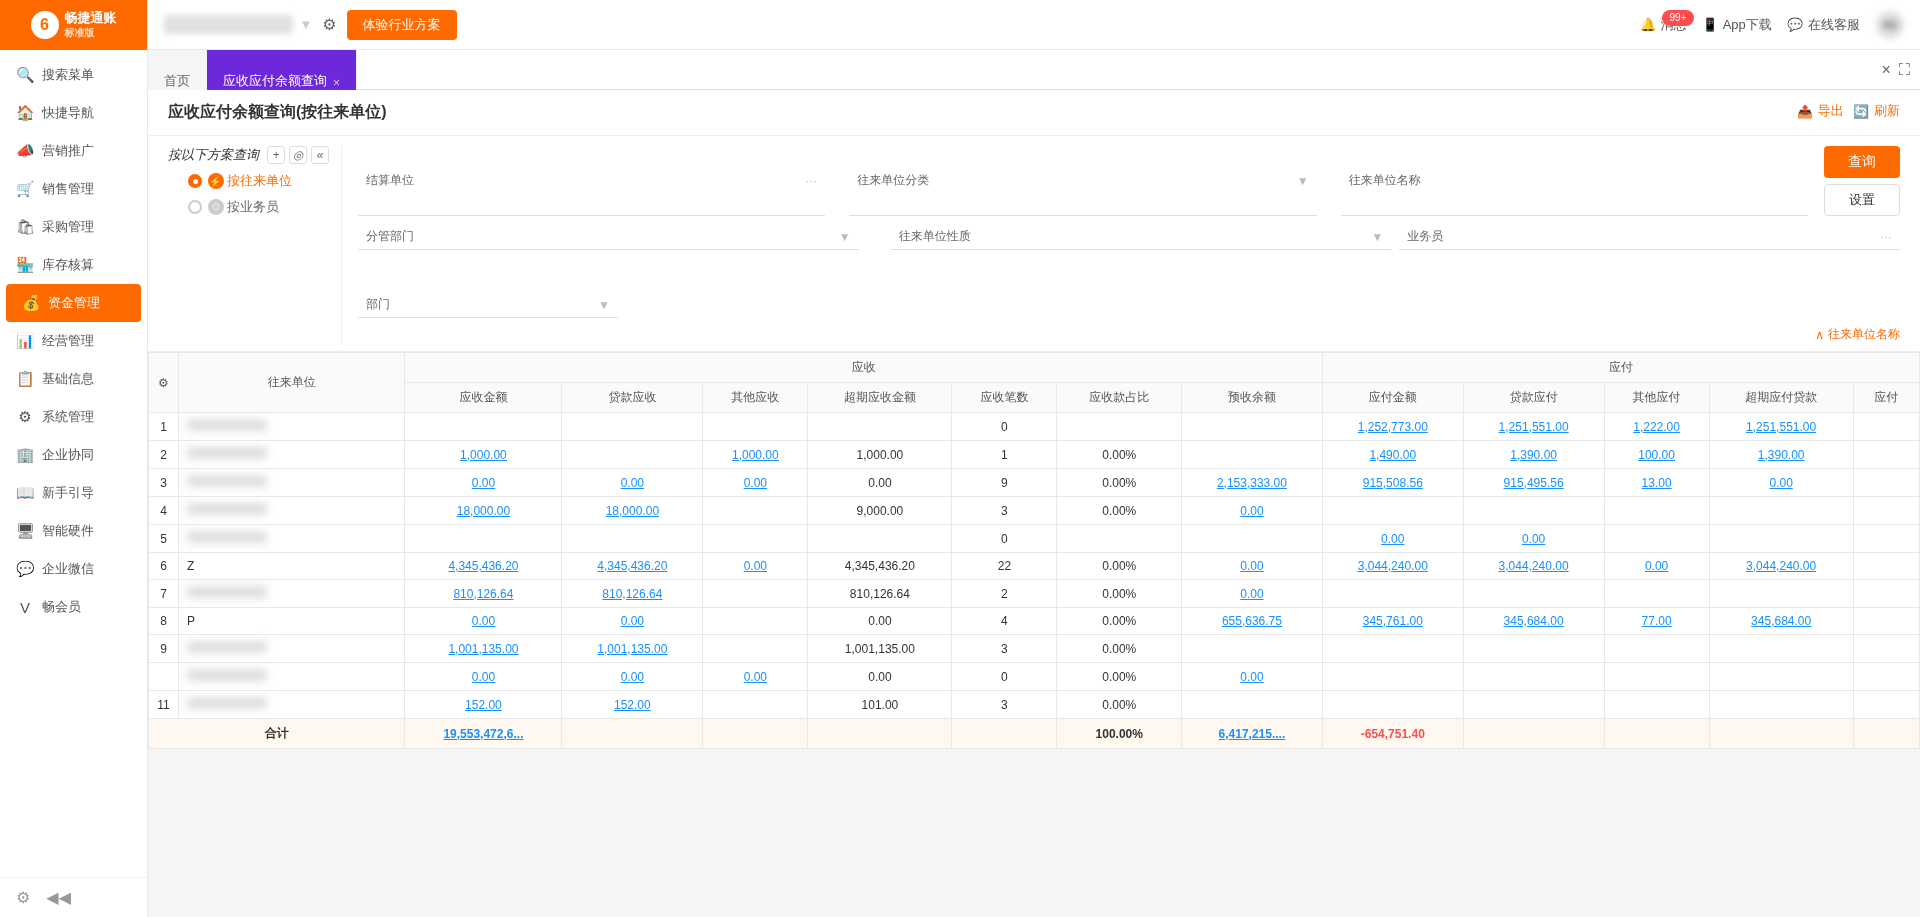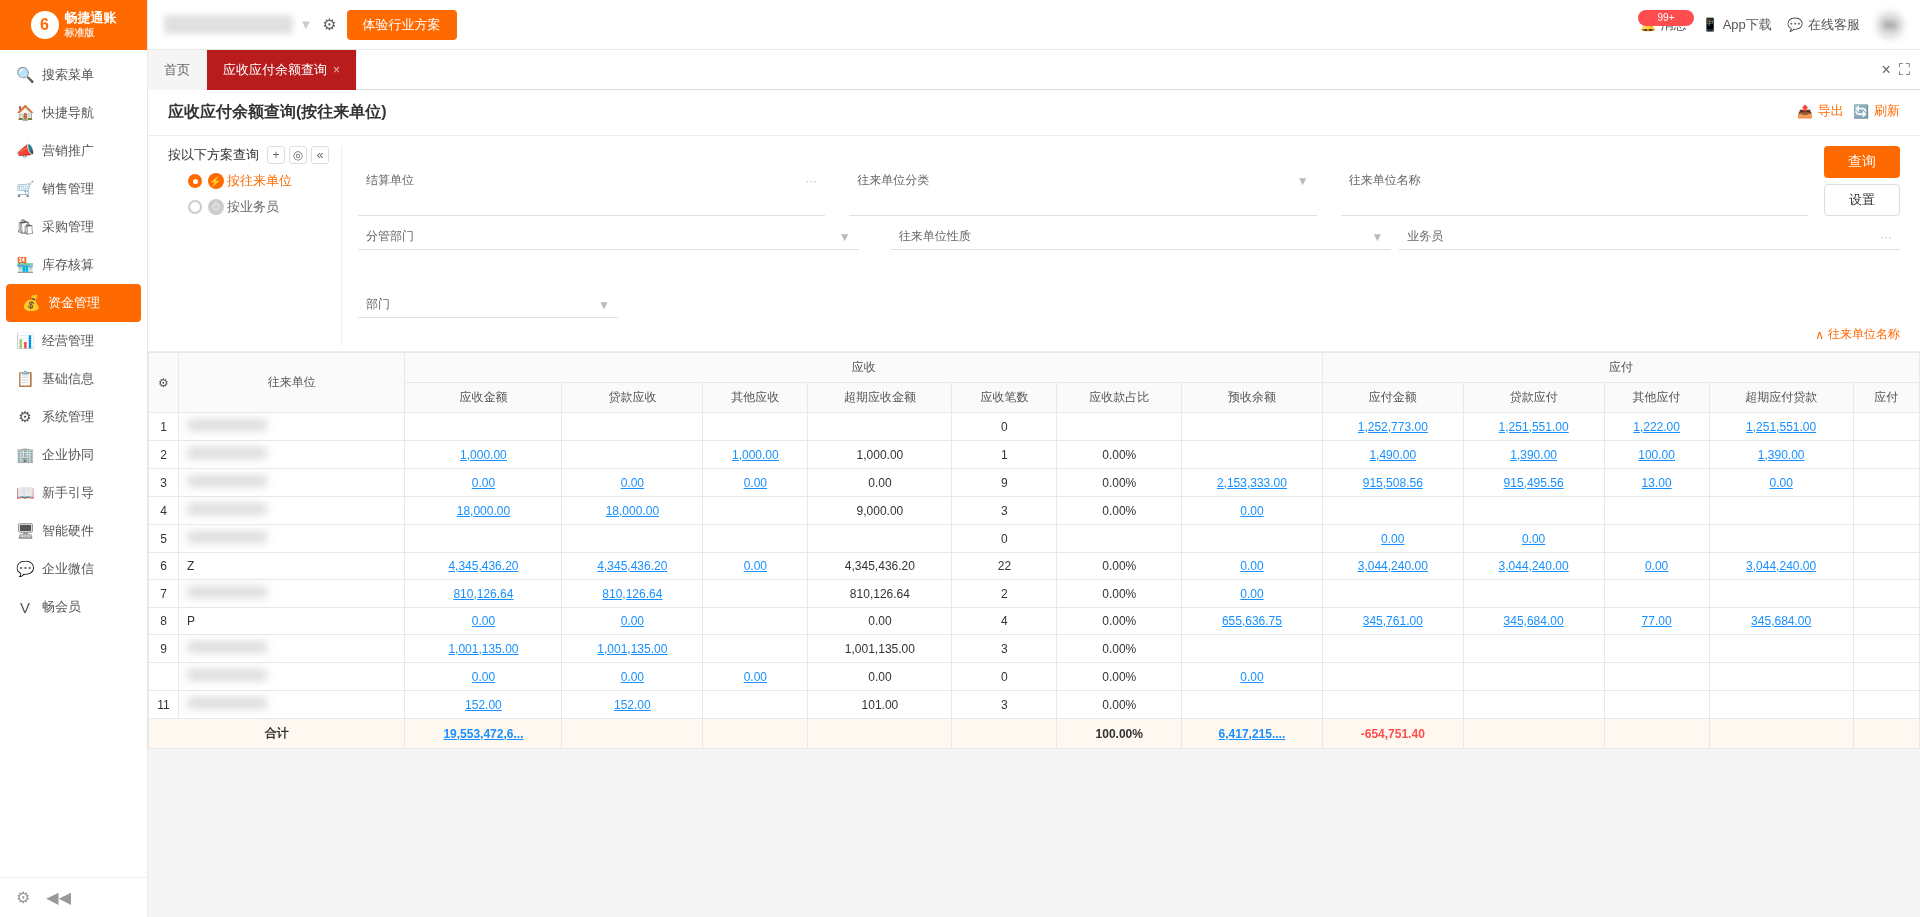--- a/index.html
+++ b/index.html
@@ -37,41 +37,41 @@
     }
     .header-breadcrumb { color: #999; font-size: 13px; display: flex; align-items: center; gap: 6px; }
     .header-actions { margin-left: auto; display: flex; align-items: center; gap: 16px; }
     .header-btn-orange {
       background: #ff6a00; color: #fff; border: none; border-radius: 4px;
       padding: 6px 16px; cursor: pointer; font-size: 13px;
     }
     .header-badge { position: relative; }
     .header-badge .badge {
       position: absolute; top: -6px; right: -8px; background: #ff4d4f;
-      color: #fff; border-radius: 10px; font-size: 10px; padding: 1px 20px; line-height: 1.4;
+      color: #fff; border-radius: 10px; font-size: 10px; padding: 1px 8px; line-height: 1.4;
     }
     .header-icon-btn { display: flex; align-items: center; gap: 4px; cursor: pointer; color: #555; font-size: 13px; }
     .gear-btn { cursor: pointer; color: #666; font-size: 16px; }
 
     
     .main-content {
       position: fixed; left: 148px; top: 50px; right: 0; bottom: 0;
       background: #f5f5f5; overflow: hidden; display: flex; flex-direction: column;
     }
 
     
     .tabs {
       display: flex; align-items: center; background: #fff; border-bottom: 1px solid #ddd;
       height: 40px; padding: 0 0 0 0;
     }
     .tab {
-      padding: 0 16px; height: 40px; display: flex; align-items: center; gap: 6px;
+      padding: 0 16px; height: 40px; display: flex; align-items: flex-end; gap: 6px;
       font-size: 13px; cursor: pointer; border-right: 1px solid #eee; color: #666;
     }
-    .tab.active { background: #b91c1c; color: #fff; }
+    .tab.active { background: #6d28d9; color: #fff; }
     .tab.home { background: #f5f5f5; }
     .tab-close { font-size: 12px; opacity: 0.7; }
     .tabs-actions { margin-left: auto; display: flex; align-items: center; gap: 8px; padding-right: 10px; }
     .tabs-action-btn { cursor: pointer; color: #666; font-size: 16px; }
 
     
     .page-body {
       flex: 1; overflow: auto; background: #f5f5f5; padding: 0;
     }
 
@@ -83,21 +83,21 @@
     .page-title { font-size: 16px; font-weight: bold; color: #333; }
     .page-header-actions { display: flex; gap: 10px; }
     .btn-export, .btn-refresh {
       display: flex; align-items: center; gap: 4px; cursor: pointer; color: #ff6a00; font-size: 13px;
     }
 
     
     .filter-area {
       background: #fff; padding: 10px 20px 6px; border-bottom: 1px solid #eee;
     }
-    .filter-scheme-btn { display: flex; align-items: center; gap: 4px; font-size: 13px; color: #333; }
+    .filter-scheme-btn { display: flex; align-items: center; gap: 4px; font-size: 13px; color: #333; font-style: italic; }
     .filter-options { padding: 4px 0 4px 20px; }
     .filter-option { display: flex; align-items: center; gap: 6px; padding: 4px 0; cursor: pointer; font-size: 13px; color: #666; }
     .filter-option.active { color: #ff6a00; }
     .collapse-btn { color: #ff6a00; font-size: 12px; cursor: pointer; display: flex; align-items: center; gap: 4px; white-space: nowrap; }
 
     .btn-query {
       background: #ff6a00; color: #fff; border: none; border-radius: 4px;
       padding: 7px 24px; cursor: pointer; font-size: 14px;
     }
     .btn-setting {

